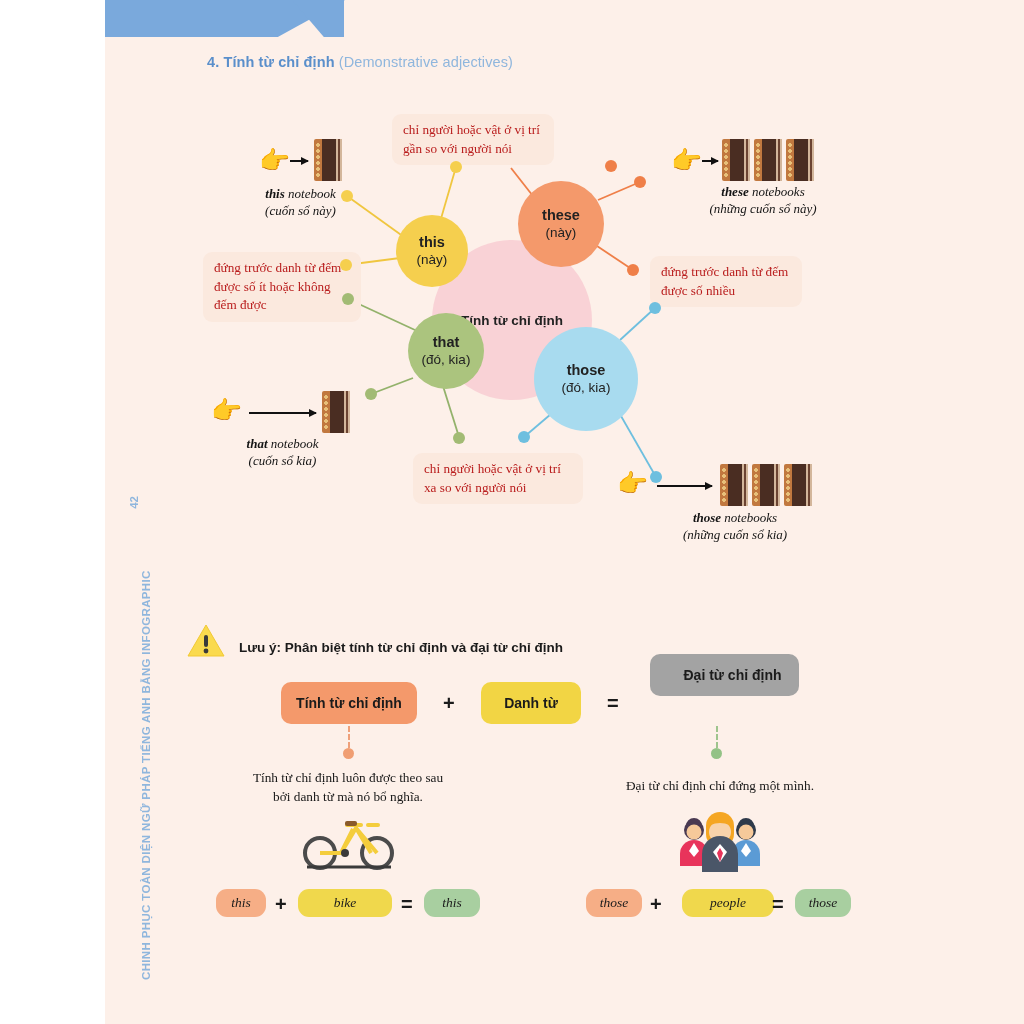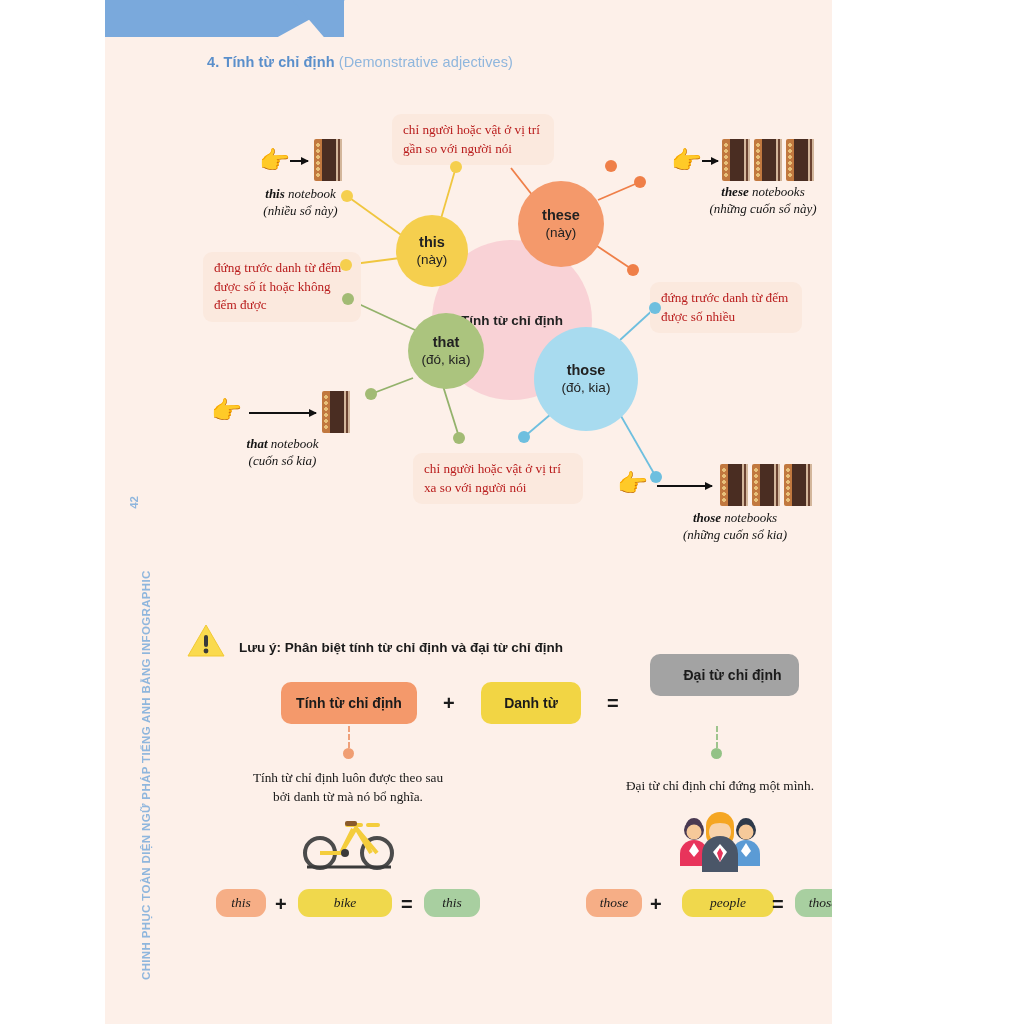--- a/index.html
+++ b/index.html
@@ -3,21 +3,21 @@
 <meta charset="utf-8">
 <title>Tính từ chỉ định - Infographic</title>
 <style>
   html, body {
     margin: 0;
     padding: 0;
     background: #ffffff;
   }
   #page {
     position: relative;
-    width: 832px;
+    width: 1024px;
     height: 1024px;
     background: #ffffff;
     overflow: hidden;
     font-family: "Liberation Sans", sans-serif;
   }
   
   .panel {
     position: absolute;
     left: 105px; top: 0;
     width: 919px; height: 1024px;
@@ -278,21 +278,21 @@
     <span class="w">those</span>
     <span class="g">(đó, kia)</span>
   </div>
 
   <div class="note" style="left:392px; top:114px; width:140px;">
     <span>chỉ người hoặc vật ở vị trí gần so với người nói</span>
   </div>
   <div class="note" style="left:203px; top:252px; width:136px;">
     <span>đứng trước danh từ đếm được số ít hoặc không đếm được</span>
   </div>
-  <div class="note" style="left:650px; top:256px; width:130px;margin-top:26px;">
+  <div class="note" style="left:650px; top:256px; width:130px;">
     <span>đứng trước danh từ đếm được số nhiều</span>
   </div>
   <div class="note" style="left:413px; top:453px; width:148px;">
     <span>chỉ người hoặc vật ở vị trí xa so với người nói</span>
   </div>
 
   <div class="dot" style="left:450px; top:161px; width:12px; height:12px; background:#f5cf4e;"></div>
   <div class="dot" style="left:605px; top:160px; width:12px; height:12px; background:#ef7f48;"></div>
   <div class="dot" style="left:341px; top:190px; width:12px; height:12px; background:#f5cf4e;"></div>
   <div class="dot" style="left:340px; top:259px; width:12px; height:12px; background:#f5cf4e;"></div>
@@ -310,21 +310,21 @@
   <div class="nbgroup" style="left:314px; top:139px;">
     <div class="nb">
         <div class="spine"></div>
         <div class="rings"></div>
         <div class="cover"></div>
         <div class="pages"></div>
       </div>
   </div>
   <div class="cap" style="left:238px; top:185px; width:125px;">
     <span><b>this</b><i> notebook</i></span><br>
-    <i>(nhiều sổ này)</i>
+    <i>(cuốn sổ này)</i>
   </div>
 
   <div class="hand" style="left:671px; top:148px;">👉</div>
   <div class="arrow" style="left:702px; top:160px; width:16px;"></div>
   <div class="nbgroup" style="left:722px; top:139px;">
     <div class="nb">
         <div class="spine"></div>
         <div class="rings"></div>
         <div class="cover"></div>
         <div class="pages"></div>

